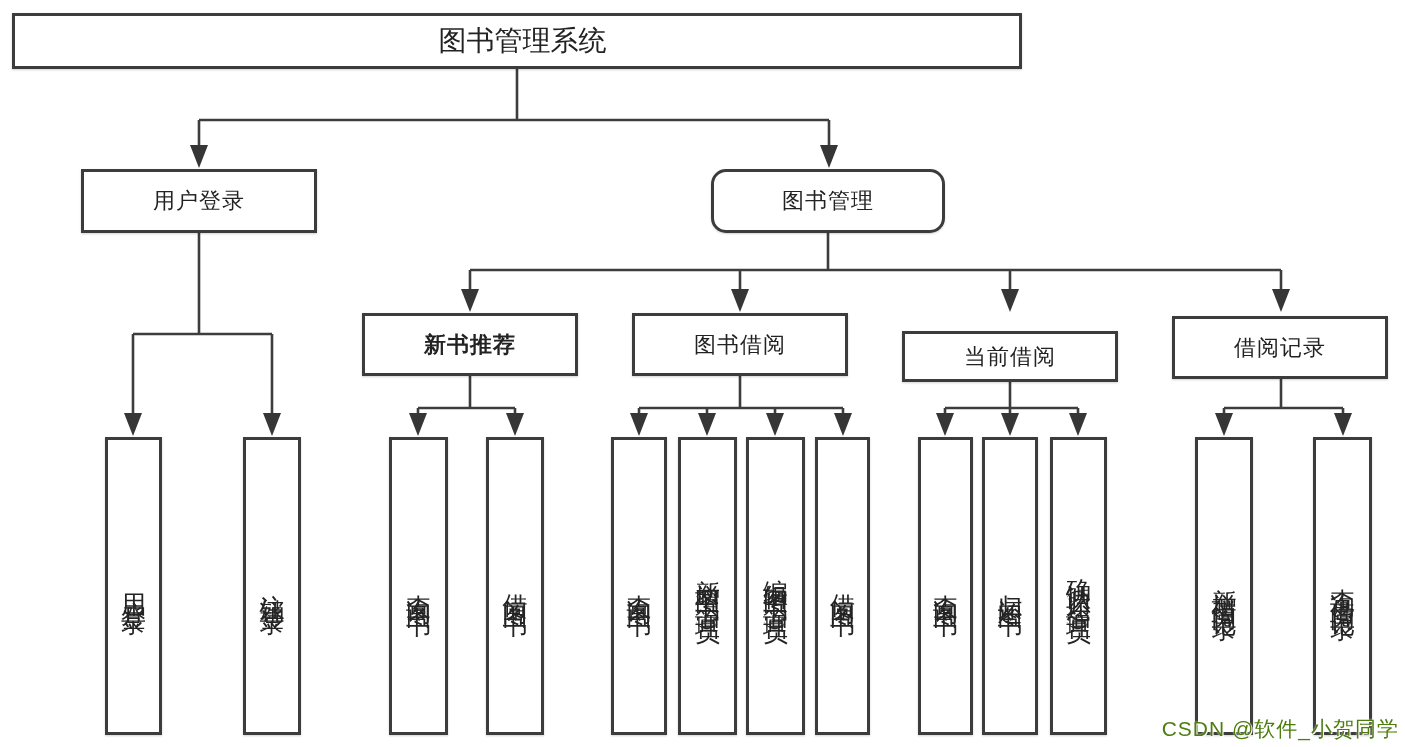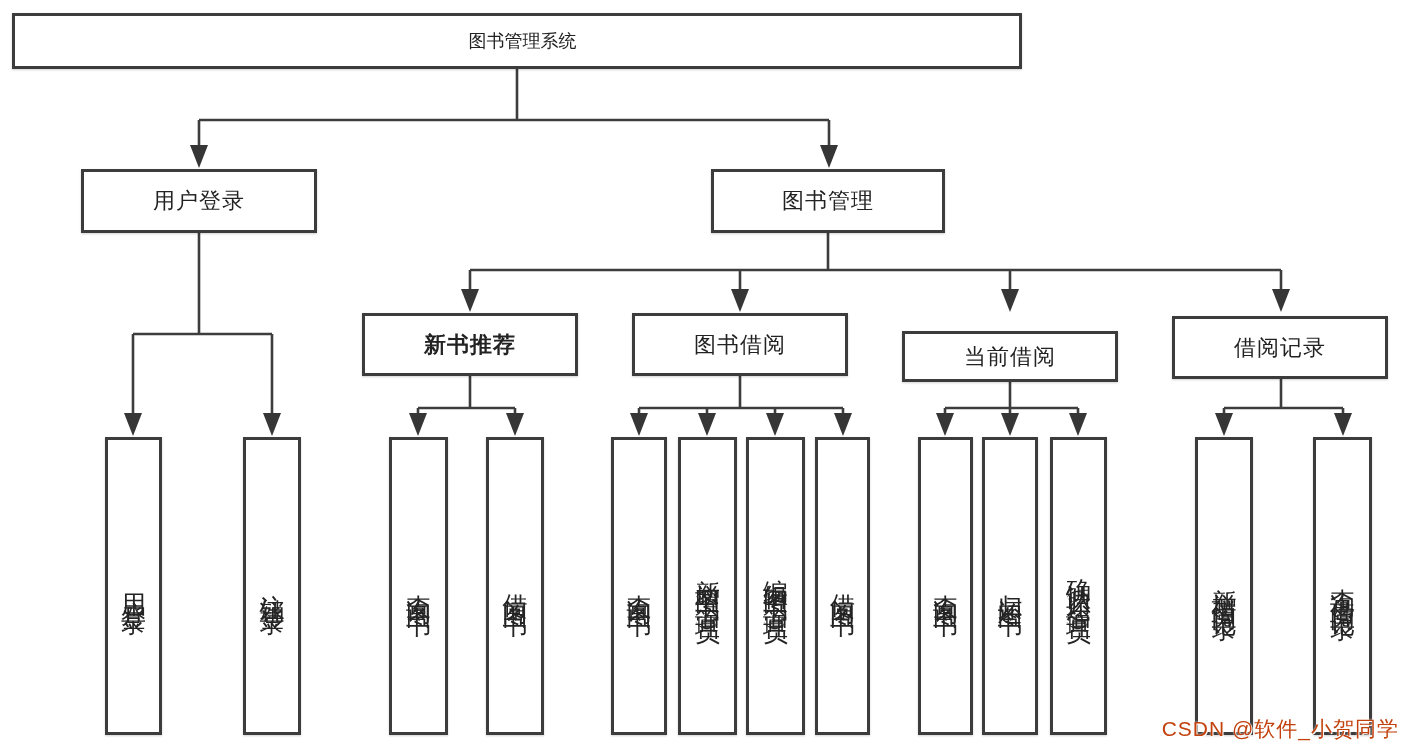--- a/index.html
+++ b/index.html
@@ -12,41 +12,41 @@
     border: 3px solid #3c3c3c;
     background: #ffffff;
     display: flex;
     align-items: center;
     justify-content: center;
     color: #222222;
     box-shadow: 0 1px 2px rgba(0,0,0,0.18);
     z-index: 2;
   }
   .node.h { font-size: 22px; letter-spacing: 1px; }
-  .node.root { font-size: 18px; padding-left: 11px; }
+  .node.root { font-size: 28px; padding-left: 11px; }
 
   .node.leaf {
     writing-mode: vertical-lr;
     text-orientation: mixed;
     font-size: 25px;
     line-height: 1;
     letter-spacing: 6px;
     color: #242424;
   }
 
   svg.wires { position: absolute; left: 0; top: 0; z-index: 1; }
   svg.wires path { stroke: #3d3d3d; stroke-width: 2.6; fill: none; }
   svg.wires polygon { fill: #363636; stroke: none; }
 
   .watermark {
     position: absolute;
     right: 6px;
     bottom: 4px;
     font-size: 21px;
-    color: #c2410c;
+    color: #4d7c0f;
     text-shadow: 0 0 2px #ffffff, 1px 1px 0 #ffffff;
     z-index: 3;
     letter-spacing: 1px;
   }
 </style>
 </head>
 <body>
 
 <div id="canvas">
 
@@ -96,21 +96,21 @@
     <g>
       <path d="M1281 376 V408 M1224 408 H1343 M1224 408 V414 M1343 408 V414"></path>
       <polygon points="1215,413 1233,413 1224,436"></polygon>
       <polygon points="1334,413 1352,413 1343,436"></polygon>
     </g>
   </svg>
 
   <div class="node root" style="left:12px; top:13px; width:1010px; height:56px;">图书管理系统</div>
 
   <div class="node h" style="left:81px; top:169px; width:236px; height:64px;">用户登录</div>
-  <div class="node h" style="left:711px; top:169px; width:234px; height:64px;">图书管理</div>
+  <div class="node h" style="left:711px; top:169px; width:234px; height:64px;border-radius:15px;">图书管理</div>
 
   <div class="node h" style="left:362px; top:313px; width:216px; height:63px;font-weight:bold;">新书推荐</div>
   <div class="node h" style="left:632px; top:313px; width:216px; height:63px;">图书借阅</div>
   <div class="node h" style="left:902px; top:331px; width:216px; height:51px;">当前借阅</div>
   <div class="node h" style="left:1172px; top:316px; width:216px; height:63px;">借阅记录</div>
 
   <div class="node leaf" style="left:105px; top:437px; width:57px; height:298px;">用户登录</div>
   <div class="node leaf" style="left:243px; top:437px; width:58px; height:298px;">注销登录</div>
 
   <div class="node leaf" style="left:389px; top:437px; width:59px; height:298px;">查询图书</div>

